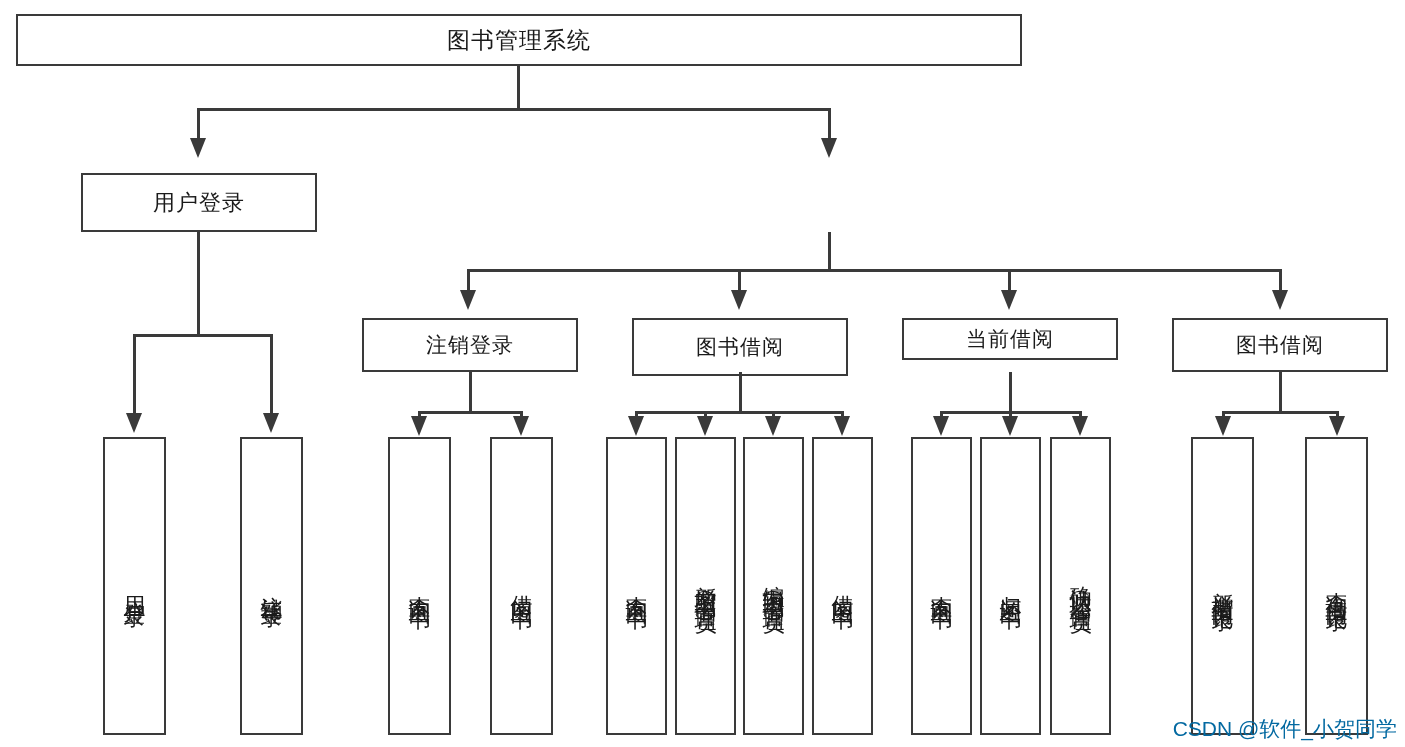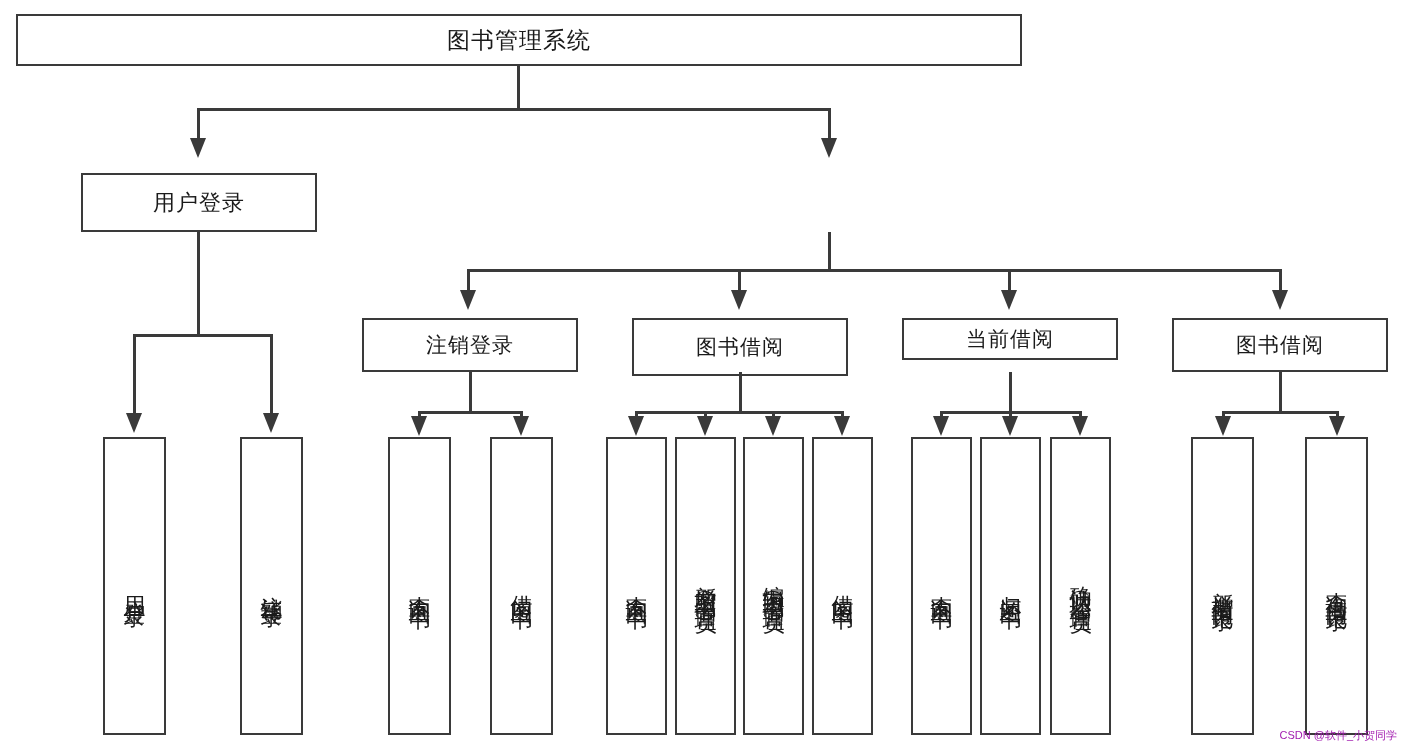--- a/index.html
+++ b/index.html
@@ -61,22 +61,22 @@
     height: 0;
     border-left: 8px solid transparent;
     border-right: 8px solid transparent;
     border-top: 20px solid #3a3a3a;
   }
   
   #watermark {
     position: absolute;
     right: 8px;
     bottom: 4px;
-    font-size: 11px;
-    color: #a21caf;
+    font-size: 21px;
+    color: #0369a1;
     white-space: nowrap;
     pointer-events: none;
     margin-left: 24px;
   }
 </style>
 </head>
 <body>
 
 <div id="canvas">
 

